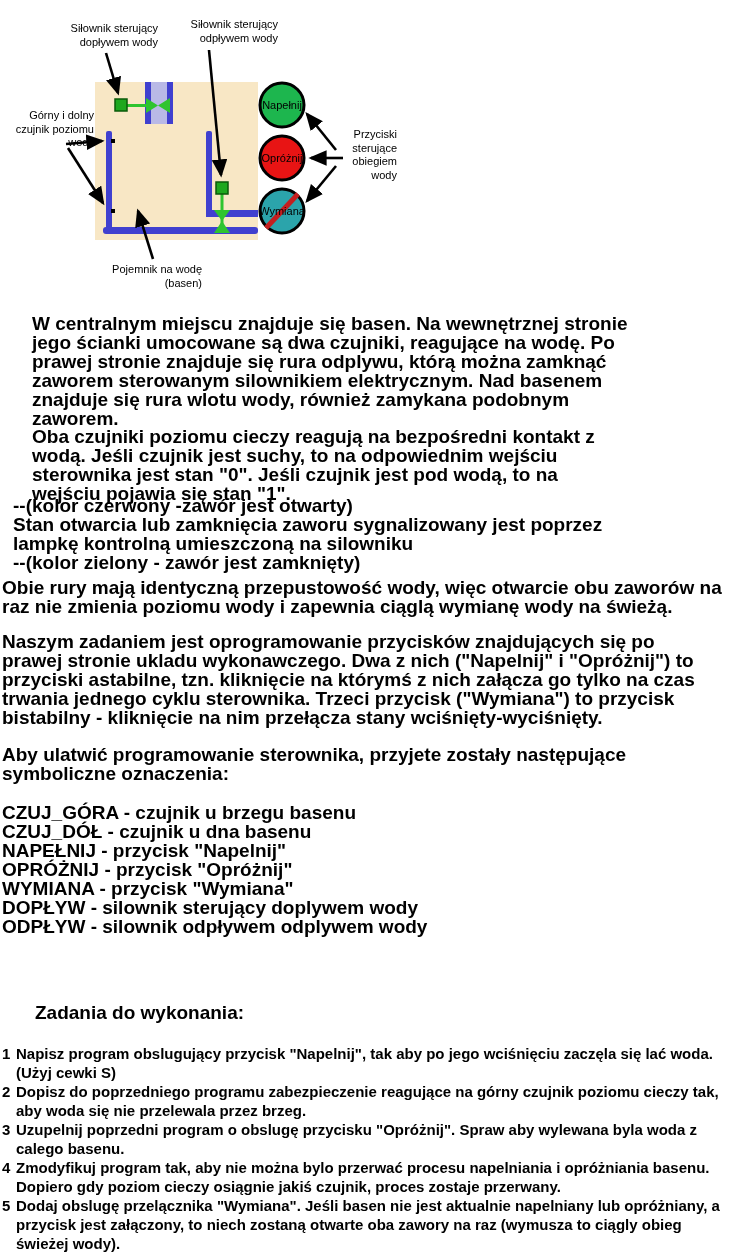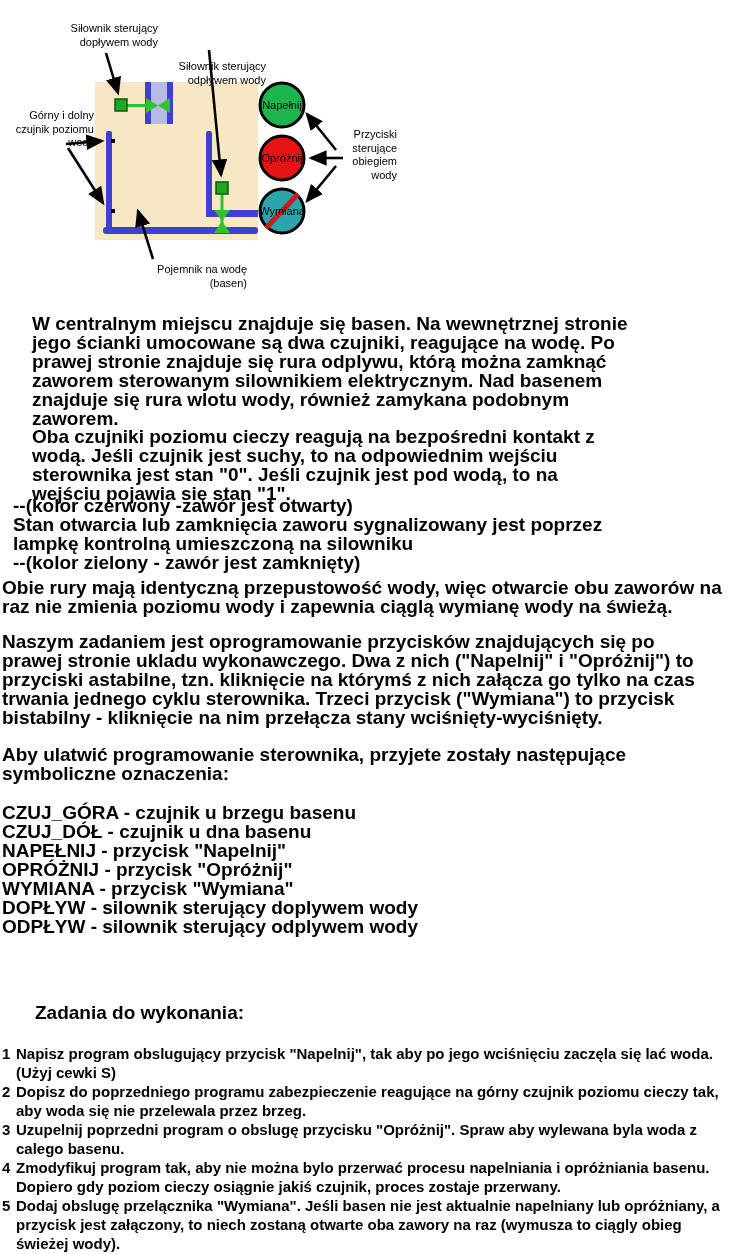--- a/index.html
+++ b/index.html
@@ -71,23 +71,23 @@
       <circle cx="282" cy="158" r="22" stroke="#000" stroke-width="3" fill="#e81414"></circle>
       <circle cx="282" cy="211" r="22" stroke="#000" stroke-width="3" fill="#2ba4ab"></circle>
       <line x1="266" y1="228" x2="298" y2="194" stroke-width="5" stroke="#c41f1f"></line>
 
       <text x="282" y="109" text-anchor="middle" class="btn-label">Napełnij</text>
       <text x="282" y="162" text-anchor="middle" class="btn-label">Opróżnij</text>
       <text x="282" y="215" text-anchor="middle" class="btn-label">Wymiana</text>
     </svg>
 
     <div class="dlabel" style="left:52px; top:22px; width:106px;">Siłownik sterujący dopływem wody</div>
-    <div class="dlabel" style="left:160px; top:18px; width:106px;margin-top:42px;">Siłownik sterujący odpływem wody</div>
+    <div class="dlabel" style="left:172px; top:18px; width:106px;">Siłownik sterujący odpływem wody</div>
     <div class="dlabel" style="left:2px; top:109px; width:92px;">Górny i dolny czujnik poziomu wody</div>
-    <div class="dlabel" style="left:96px; top:263px; width:106px;margin-left:45px;">Pojemnik na wodę (basen)</div>
+    <div class="dlabel" style="left:96px; top:263px; width:106px;">Pojemnik na wodę (basen)</div>
     <div class="dlabel" style="left:333px; top:128px; width:64px;">Przyciski sterujące obiegiem wody</div>
   </div>
 
   <div class="para" style="left:32px; top:314px; width:612px;">W centralnym miejscu znajduje się basen. Na wewnętrznej stronie jego ścianki umocowane są dwa czujniki, reagujące na wodę. Po prawej stronie znajduje się rura odplywu, którą można zamknąć zaworem sterowanym silownikiem elektrycznym. Nad basenem znajduje się rura wlotu wody, również zamykana podobnym zaworem.</div>
 
   <div class="para" style="left:32px; top:427px; width:585px;">Oba czujniki poziomu cieczy reagują na bezpośredni kontakt z wodą. Jeśli czujnik jest suchy, to na odpowiednim wejściu sterownika jest stan "0". Jeśli czujnik jest pod wodą, to na wejściu pojawia się stan "1".</div>
 
   <div class="para" style="left:13px; top:496px; width:610px;">
     <div>--(kolor czerwony -zawór jest otwarty)</div>
     <div>Stan otwarcia lub zamknięcia zaworu sygnalizowany jest poprzez lampkę kontrolną umieszczoną na silowniku</div>
@@ -100,21 +100,21 @@
 
   <div class="para" style="left:2px; top:745px; width:660px;">Aby ulatwić programowanie sterownika, przyjete zostały następujące symboliczne oznaczenia:</div>
 
   <div class="para" style="left:2px; top:803px; width:740px;">
     <div class="symline">CZUJ_GÓRA - czujnik u brzegu basenu</div>
     <div class="symline">CZUJ_DÓŁ - czujnik u dna basenu</div>
     <div class="symline">NAPEŁNIJ - przycisk "Napelnij"</div>
     <div class="symline">OPRÓŻNIJ - przycisk "Opróżnij"</div>
     <div class="symline">WYMIANA - przycisk "Wymiana"</div>
     <div class="symline">DOPŁYW - silownik sterujący doplywem wody</div>
-    <div class="symline">ODPŁYW - silownik sterujący odplywem wody</div>
+    <div class="symline">ODPŁYW - silownik odpływem odplywem wody</div>
   </div>
 
   <div class="para" style="left:35px; top:1003px; width:400px;">Zadania do wykonania:</div>
 
   <div class="task" style="left:2px; top:1044px;">
     <div class="task-num">1</div>
     <div class="task-text">Napisz program obslugujący przycisk "Napelnij", tak aby po jego wciśnięciu zaczęla się lać woda. (Użyj cewki S)</div>
   </div>
   <div class="task" style="left:2px; top:1082px;">
     <div class="task-num">2</div>

